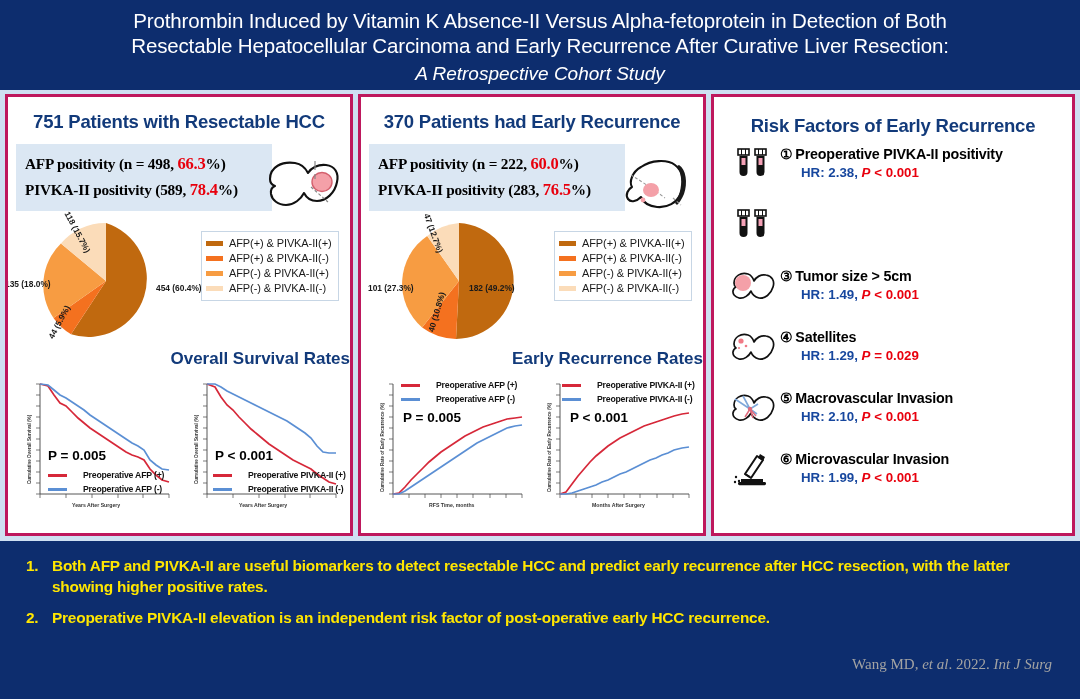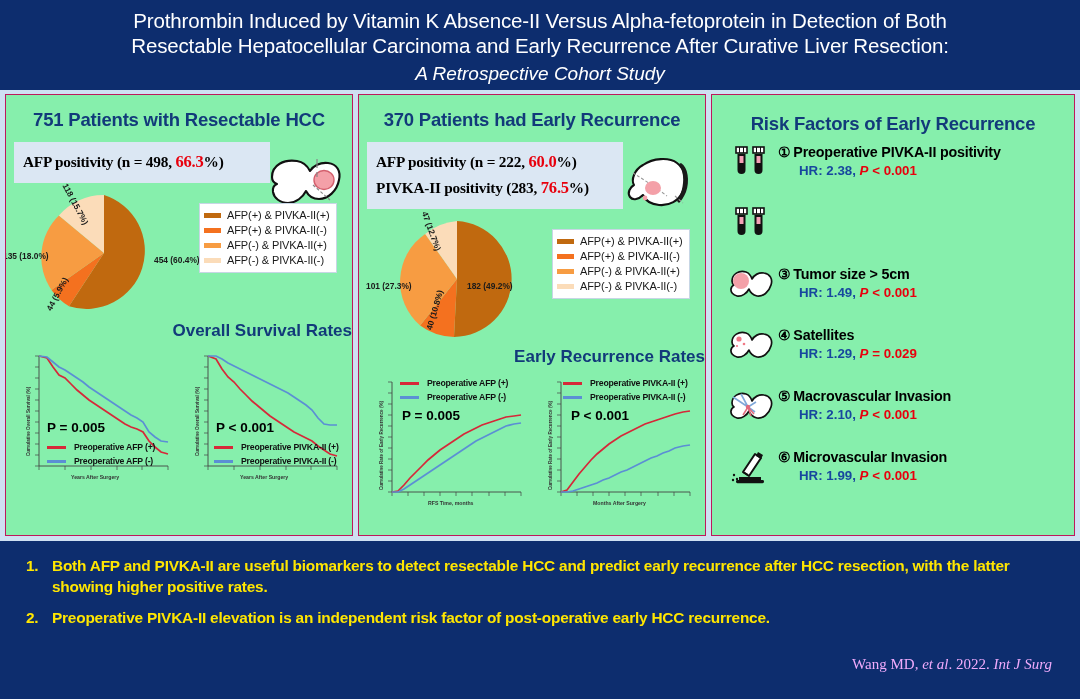--- a/index.html
+++ b/index.html
@@ -44,22 +44,22 @@
   
   .body-area {
     position: relative;
     height: 451px;
     background: #cfe0f2;
     padding: 4px 5px 5px 5px;
     display: flex;
     gap: 5px;
   }
   .panel {
-    background: #86efac;
-    border: 1px solid #be185d;
+    background: #ffffff;
+    border: 3px solid #be185d;
     position: relative;
     overflow: hidden;
   }
   .panel-left   { width: 348px; }
   .panel-mid    { width: 348px; }
   .panel-right  { flex: 1; }
 
   .panel-title {
     color: #123a7a;
     font-size: 18.5px;
@@ -142,21 +142,21 @@
   }
   .km-chart { position: relative; }
 
   .km-p {
     position: absolute;
     font-size: 13.5px; font-weight: bold;
     color: #000; white-space: nowrap;
   }
   .km-leg {
     position: absolute;
-    display: flex; align-items: center; gap: 8px;
+    display: flex; align-items: center; gap: 16px;
     white-space: nowrap;
   }
   .km-leg .bar { width: 19px; height: 3px; flex: 0 0 19px; }
   .km-leg .txt { font-size: 8.7px; font-weight: bold; color: #111; letter-spacing: -0.2px; }
   .ax-x {
     position: absolute; font-size: 5.2px; font-weight: bold;
     color: #333; white-space: nowrap;
   }
   .ax-y {
     position: absolute; font-size: 4.6px; font-weight: bold;
@@ -207,21 +207,21 @@
     font-size: 15.4px;
     font-weight: bold;
     line-height: 21px;
     letter-spacing: -0.2px;
     margin-bottom: 10px;
   }
   .concl-num { flex: 0 0 26px; }
   .cite {
     position: absolute;
     right: 28px; bottom: 10px;
-    color: #f0abfc;
+    color: #a3a3a3;
     font-size: 15px;
     font-family: "Liberation Serif", serif;
     white-space: nowrap;
   }
   .cite i { font-style: italic; }
 </style>
 </head>
 <body>
 
 <div id="poster">
@@ -233,20 +233,23 @@
   </div>
 
   <div class="body-area">
 
     <div class="panel panel-left">
       <div class="panel-title">751 Patients with Resectable HCC</div>
 
       <div class="stat-box">
         <div class="stat-line">
           <span>AFP positivity (n = 498, </span><span class="hl">66.3</span><span>%)</span>
+        </div>
+        <div class="stat-line">
+          <span>PIVKA-II positivity (589, </span><span class="hl">78.4</span><span>%)</span>
         </div>
       </div>
 
       <div class="liver-icon-wrap">
         <svg width="82" height="62" viewBox="0 0 82 62">
           <path d="M8 26 C8 14 20 8 33 10 C40 11 44 16 46 20 C49 15 56 11 64 12 C73 13 77 20 75 29 C73 40 64 48 55 48 C48 48 44 44 42 40 C39 46 32 52 24 52 C16 52 10 47 9 41 C8.5 37 10 34 13 33 C10 32 8 29 8 26 Z" fill="#fff" stroke="#111" stroke-width="2.1" stroke-linejoin="round"></path>
           <ellipse cx="60" cy="29" rx="10" ry="9.5" fill="#f4a0a8" stroke="#d4606e" stroke-width="1.4"></ellipse>
           <path d="M53 8 L53 17 M53 21 L53 26" stroke="#888" stroke-width="1.2"></path>
           <path d="M49 34 L66 49" stroke="#888" stroke-width="1.2" stroke-dasharray="3,2"></path>
         </svg>

